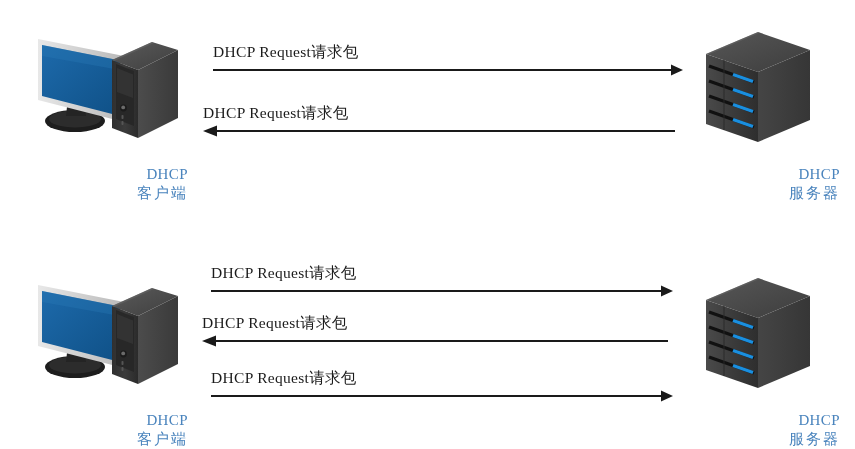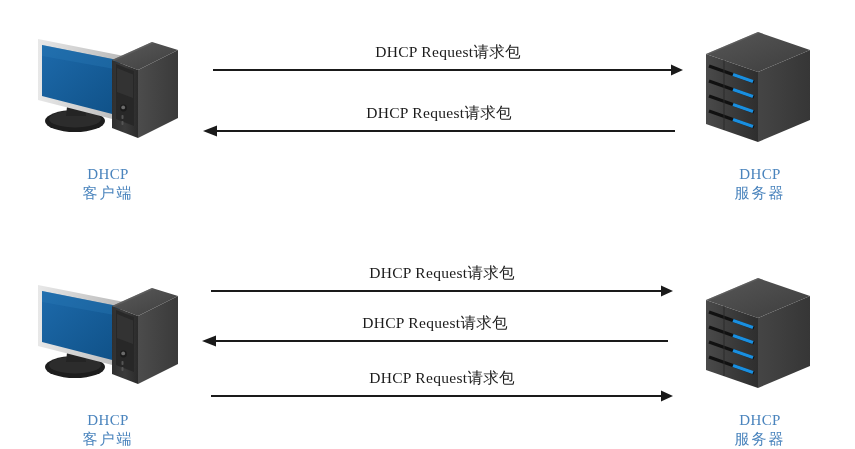--- a/index.html
+++ b/index.html
@@ -20,21 +20,21 @@
     position: absolute;
     left: 0; top: 0;
     width: 855px;
     height: 449px;
   }
 
   
   .node {
     position: absolute;
     width: 160px;
-    text-align: center;
+    text-align: right;
   }
   .node-art {
     position: relative;
     width: 160px;
     height: 120px;
   }
   .node-label {
     color: #4a84bd;
     font-family: "Liberation Serif", "DejaVu Serif", serif;
     font-size: 15px;
@@ -51,21 +51,20 @@
   
   .msg {
     position: absolute;
     height: 34px;
   }
   .msg-text {
     position: absolute;
     left: 0;
     top: 0;
     width: 100%;
-    text-align: center;
     font-family: "Liberation Serif", "DejaVu Serif", serif;
     font-size: 15.5px;
     line-height: 20px;
     color: #1b1b1b;
     letter-spacing: 0.3px;
     white-space: nowrap;
     user-select: none;
   }
   .msg-arrow {
     position: absolute;

